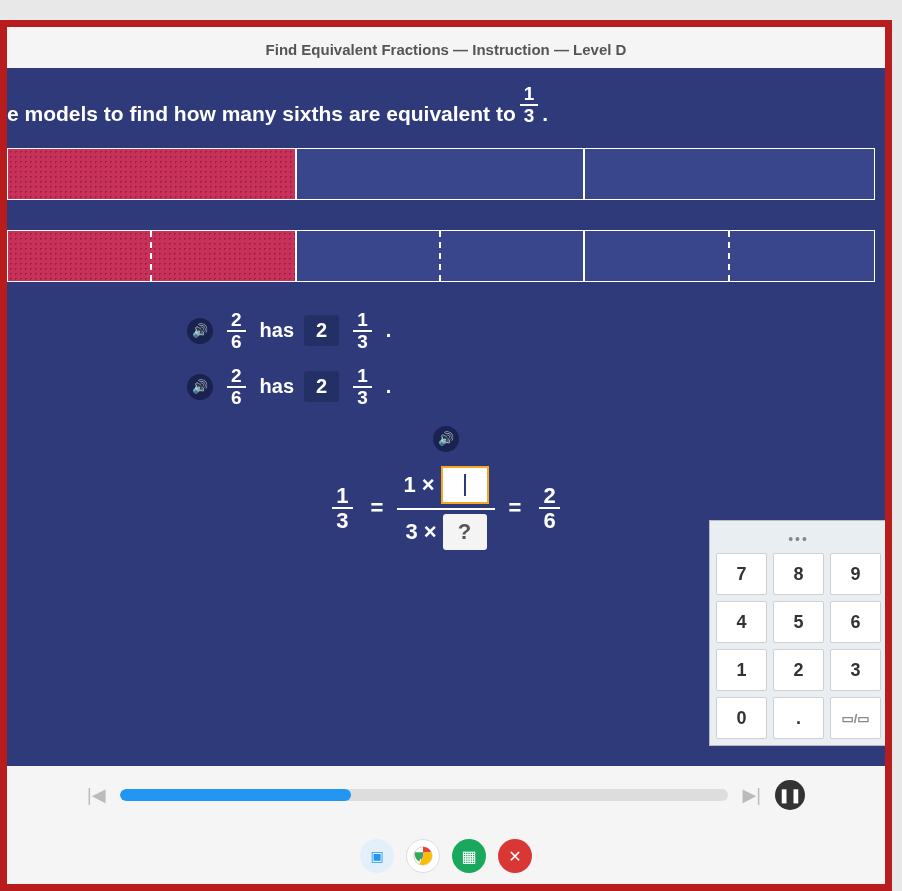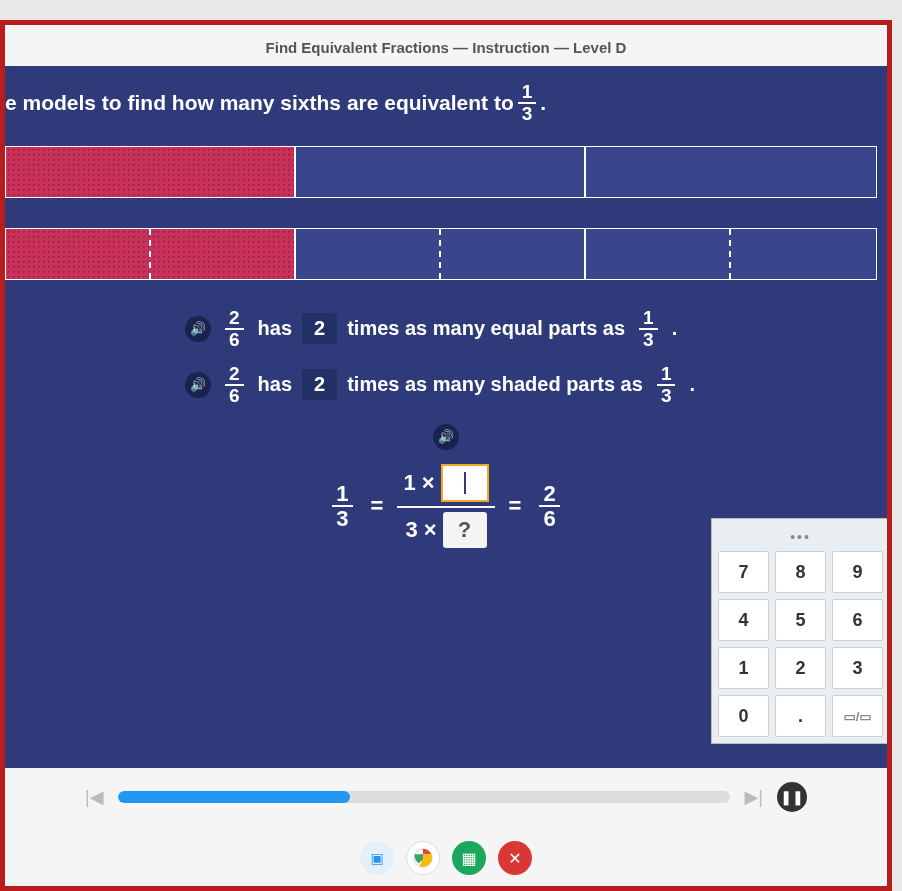--- a/index.html
+++ b/index.html
@@ -11,41 +11,41 @@
     position: relative;
     overflow: hidden;
   }
   .outer-frame {
     position: absolute;
     top: 20px;
     left: 0;
     right: 10px;
     bottom: 0;
     background: #f5f5f5;
-    border: 5px solid #b91c1c;
+    border: 7px solid #b91c1c;
   }
   .title-bar {
     text-align: center;
     padding: 14px 0 10px;
     color: #555;
     font-size: 15px;
     font-weight: 600;
   }
   .main-area {
     background: #2e3a7a;
     min-height: 720px;
     position: relative;
     color: #fff;
   }
   .prompt {
     padding: 16px 0 18px 0;
     font-size: 21px;
     font-weight: 600;
     display: flex;
-    align-items: center;
+    align-items: flex-end;
     flex-wrap: wrap;
   }
   .frac { display: inline-flex; flex-direction: column; align-items: center; margin: 0 4px; line-height: 1.05; font-size: 19px;}
   .frac .num { border-bottom: 2px solid #fff; padding: 0 4px; }
   .frac .den { padding: 0 4px; }
   .bar-wrap { padding: 4px 10px 4px 0; margin-left: 0; }
   .bar {
     display: flex;
     border: 1px solid #fff;
     height: 52px;
@@ -241,37 +241,35 @@
 
     <div class="statements">
       <div class="stmt">
         <span class="speaker">🔊</span>
         <span class="frac">
           <span class="num">2</span>
           <span class="den">6</span>
         </span>
         <span>has</span>
         <span class="chip">2</span>
-        <span>times as many equal parts as</span>
         <span class="frac">
           <span class="num">1</span>
           <span class="den">3</span>
         </span>
         <span>.</span>
       </div>
 
       <div class="stmt">
         <span class="speaker">🔊</span>
         <span class="frac">
           <span class="num">2</span>
           <span class="den">6</span>
         </span>
         <span>has</span>
         <span class="chip">2</span>
-        <span>times as many shaded parts as</span>
         <span class="frac">
           <span class="num">1</span>
           <span class="den">3</span>
         </span>
         <span>.</span>
       </div>
     </div>
 
     <div class="complete-row">
       <span class="speaker">🔊</span>

